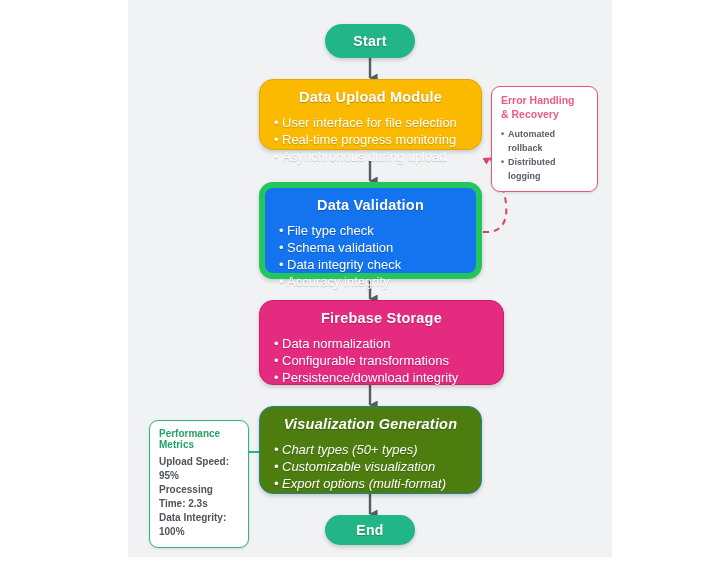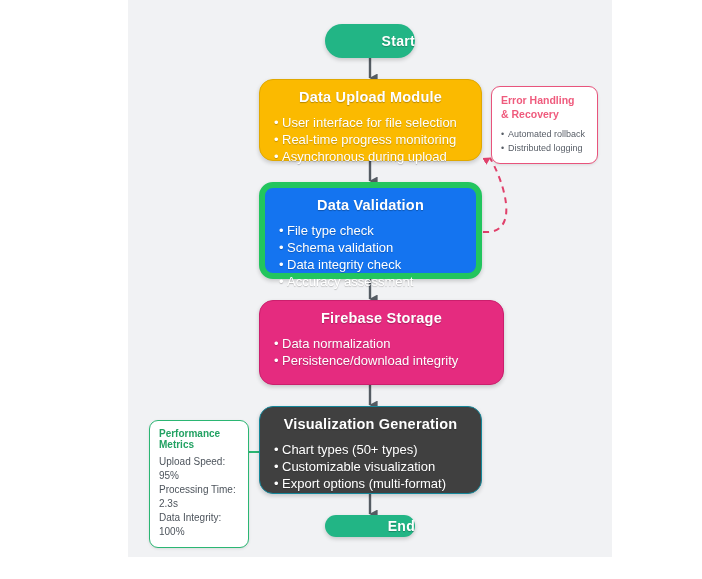--- a/index.html
+++ b/index.html
@@ -35,21 +35,21 @@
     pointer-events: none;
   }
   .node {
     position: absolute;
     border-radius: 14px;
     box-shadow: 0 2px 4px rgba(0,0,0,0.18);
   }
   .terminator {
     display: flex;
     align-items: center;
-    justify-content: flex-end;
+    justify-content: center;
     border-radius: 22px;
     background: #22b585;
     color: #ffffff;
     font-weight: bold;
     font-size: 14px;
     letter-spacing: .3px;
     text-shadow: 0 1px 1px rgba(0,0,0,.25);
   }
   .proc {
     padding: 9px 14px 10px 14px;
@@ -77,21 +77,21 @@
   }
   .proc .bullets li:before {
     content: "\2022";
     position: absolute;
     left: 0;
     top: -0.5px;
   }
   #n-upload  { background: #fbba00; border: 1px solid #e0a800; }
   #n-valid   { background: #1474f0; border: 6px solid #22c55e; }
   #n-storage { background: #e52b7f; border: 1px solid #cb1f6d; }
-  #n-visual  { background: #404040; border: 1px solid #14879a; }
+  #n-visual  { background: #4d7c0f; border: 1px solid #14879a; font-style: italic; }
 
   .sidecard {
     position: absolute;
     background: #ffffff;
     border-radius: 9px;
     padding: 7px 9px 8px 9px;
     box-shadow: 0 1px 3px rgba(0,0,0,0.10);
   }
   #c-error {
     border: 1.4px solid #e8547c;
@@ -122,21 +122,21 @@
     color: #23a263;
     font-weight: bold;
     font-size: 10px;
     margin-bottom: 5px;
   }
   #c-metrics .sc-list li {
     color: #4d545c;
     font-size: 10px;
     line-height: 14px;
   }
-  .sc-list { margin: 0; padding: 0; list-style: none; }
+  .sc-list { margin: 0; padding: 0; list-style: none; font-weight: bold; }
 </style>
 </head>
 <body>
 
 <div id="stage">
   <div id="canvas">
 
     <svg class="edges" viewBox="0 0 484 557">
       <defs>
         <marker id="arrowFlow" markerWidth="10" markerHeight="10" refX="4.5" refY="7.6" orient="auto" markerUnits="userSpaceOnUse">
@@ -155,57 +155,58 @@
 
       <path d="M 355 232 C 395 235 374 178 362 158" fill="none" stroke="#e0416b" stroke-width="2" stroke-dasharray="6 5" marker-end="url(#arrowFeed)"></path>
 
       <path d="M 105 452 L 131 452" fill="none" stroke="#2bb673" stroke-width="2"></path>
     </svg>
 
     <div class="node terminator" id="n-start" style="left:197px; top:24px; width:90px; height:34px;">
       <span>Start</span>
     </div>
 
-    <div class="node proc" id="n-upload" style="left:131px; top:79px; width:223px; height:82px;">
+    <div class="node proc" id="n-upload" style="left:131px; top:79px; width:223px; height:71px;">
       <div class="title">Data Upload Module</div>
       <ul class="bullets">
         <li>User interface for file selection</li>
         <li>Real-time progress monitoring</li>
         <li>Asynchronous during upload</li>
       </ul>
     </div>
 
     <div class="node proc" id="n-valid" style="left:131px; top:182px; width:223px; height:97px;">
       <div class="title">Data Validation</div>
       <ul class="bullets">
         <li>File type check</li>
         <li>Schema validation</li>
         <li>Data integrity check</li>
-        <li>Accuracy assessment</li>
+        <li>Accuracy integrity</li>
       </ul>
     </div>
 
     <div class="node proc" id="n-storage" style="left:131px; top:300px; width:245px; height:85px;">
       <div class="title">Firebase Storage</div>
       <ul class="bullets">
         <li>Data normalization</li>
+        <li>Configurable transformations</li>
         <li>Persistence/download integrity</li>
       </ul>
     </div>
 
     <div class="node proc" id="n-visual" style="left:131px; top:406px; width:223px; height:88px;">
       <div class="title">Visualization Generation</div>
       <ul class="bullets">
         <li>Chart types (50+ types)</li>
         <li>Customizable visualization</li>
         <li>Export options (multi-format)</li>
       </ul>
     </div>
 
-    <div class="node terminator" id="n-end" style="left:197px; top:515px; width:90px; height:22px;">
+    <div class="node terminator" id="n-end" style="left:197px; top:515px; width:90px; height:30px;">
       <span>End</span>
     </div>
 
     <div class="sidecard" id="c-error" style="left:363px; top:86px; width:107px;">
       <div class="sc-title">
         <span>Error Handling</span><br>
         <span>&amp; Recovery</span>
       </div>
       <ul class="sc-list">
         <li>Automated rollback</li>

